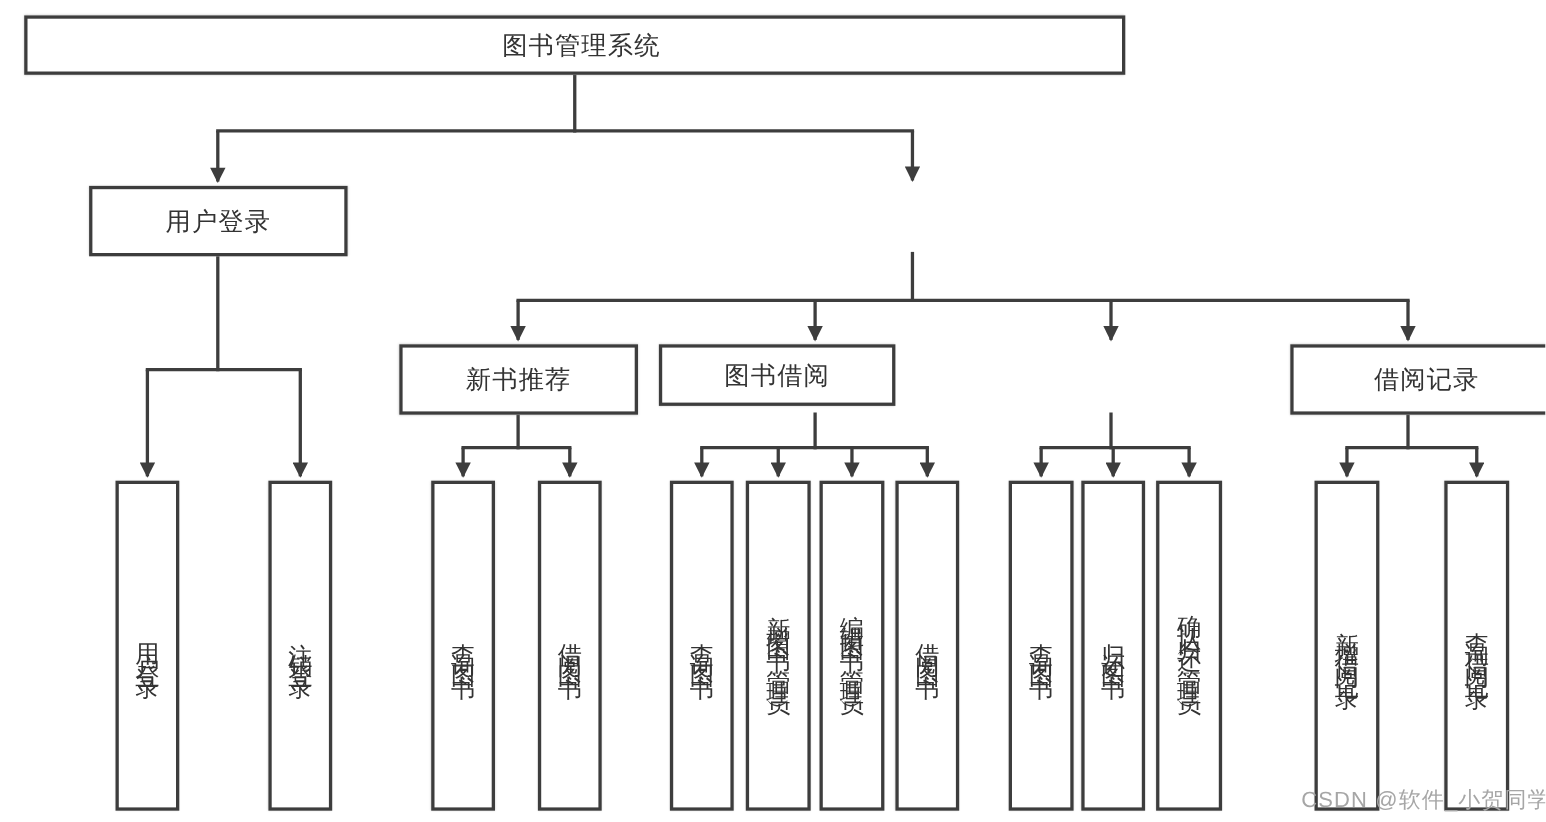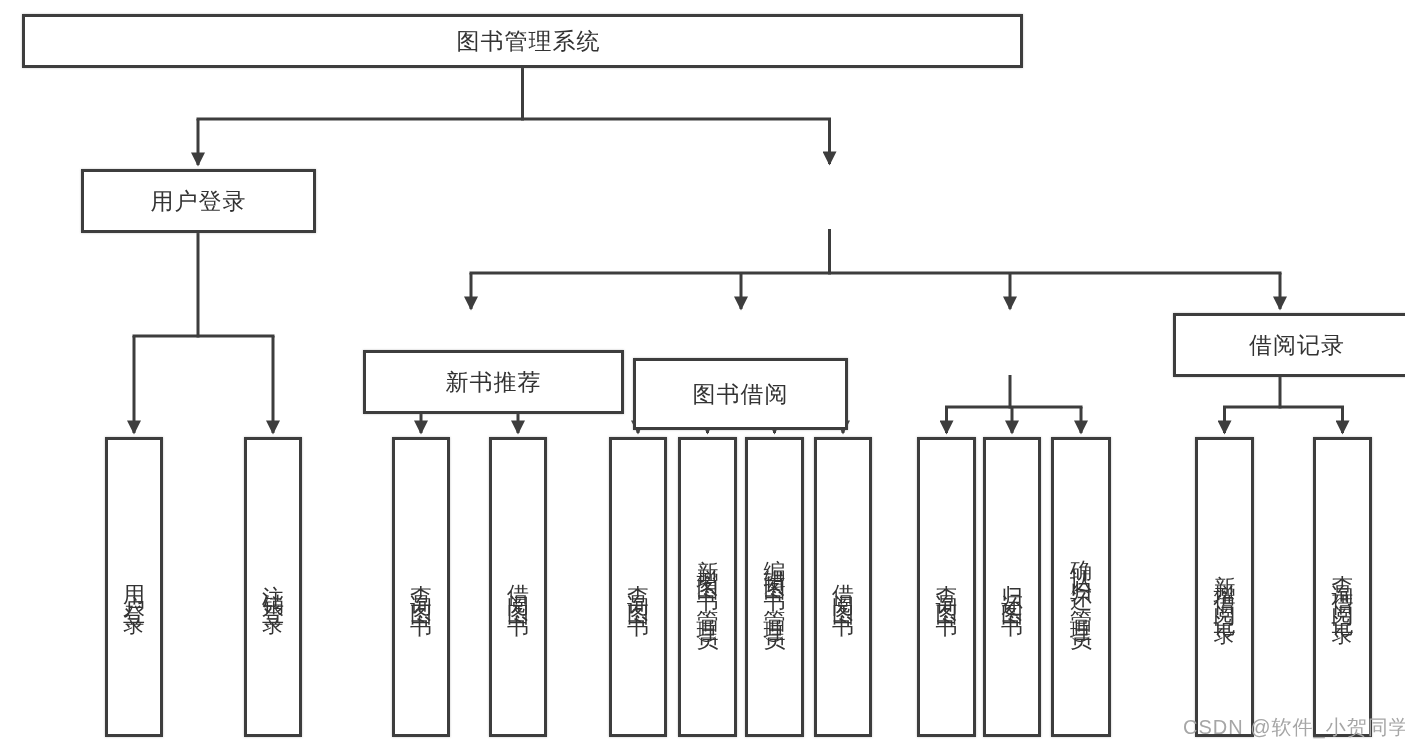--- a/index.html
+++ b/index.html
@@ -113,24 +113,24 @@
   </svg>
 
   <div class="node" style="left:22px; top:14px; width:1001px; height:54px;padding-left:12px;">
     <span class="hlabel">图书管理系统</span>
   </div>
 
   <div class="node" style="left:81px; top:169px; width:235px; height:64px;">
     <span class="hlabel">用户登录</span>
   </div>
 
-  <div class="node" style="left:363px; top:313px; width:261px; height:64px;margin-top:37px;">
+  <div class="node" style="left:363px; top:313px; width:217px; height:64px;">
     <span class="hlabel">新书推荐</span>
   </div>
-  <div class="node" style="left:633px; top:313px; width:215px; height:72px;margin-top:45px;">
+  <div class="node" style="left:599px; top:313px; width:215px; height:56px;">
     <span class="hlabel">图书借阅</span>
   </div>
   <div class="node" style="left:1173px; top:313px; width:248px; height:64px;">
     <span class="hlabel">借阅记录</span>
   </div>
 
   <div class="node leaf" style="left:105px; top:437px; width:58px; height:300px;">
     <span class="vtext">用户登录</span>
   </div>
   <div class="node leaf" style="left:244px; top:437px; width:58px; height:300px;">

